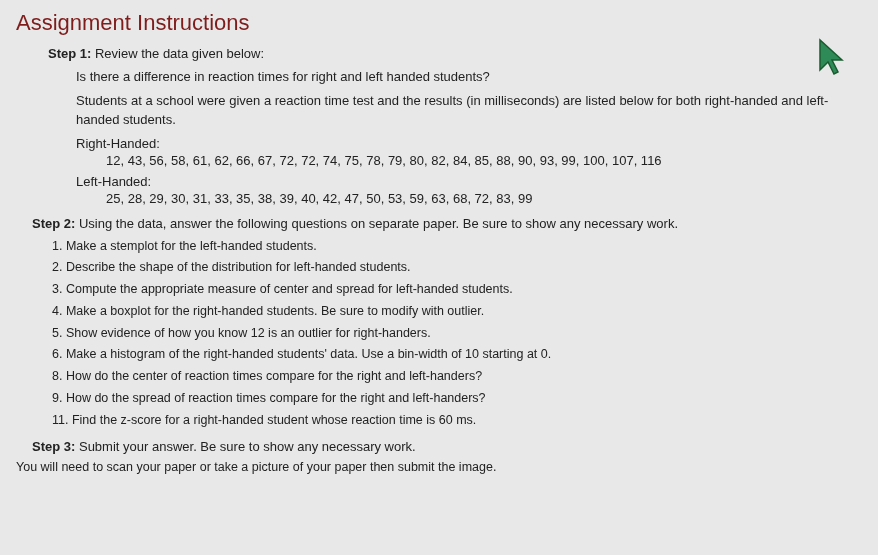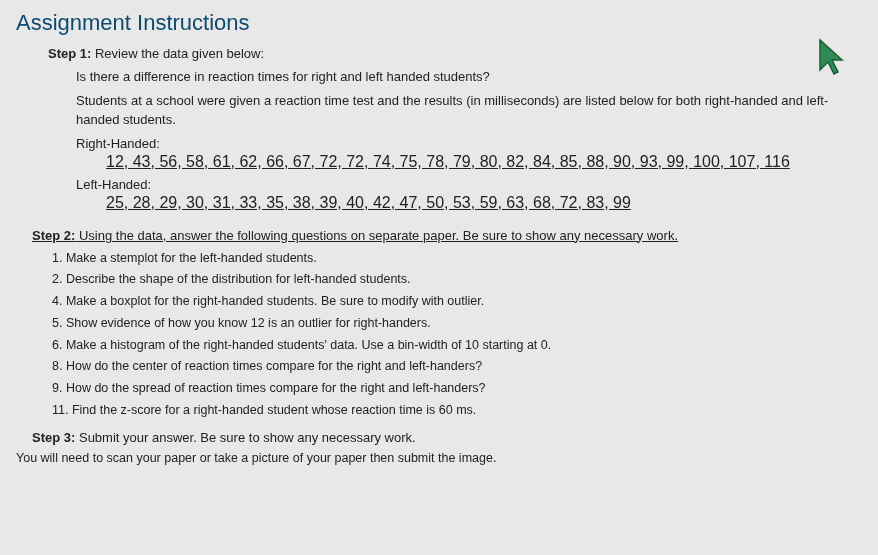--- a/index.html
+++ b/index.html
@@ -16,21 +16,21 @@
       font-size: 13px;
       color: #222;
       padding: 10px 16px 16px 16px;
       position: relative;
     }
 
     .page-title {
       font-size: 22px;
       font-weight: normal;
       margin-bottom: 10px;
-      color: #0c4a6e;
+      color: #7f1d1d;
     }
 
     .step-label {
       font-weight: bold;
       display: inline;
     }
 
     .step-intro {
       margin-left: 32px;
       margin-bottom: 6px;
@@ -45,22 +45,21 @@
 
     .section-label {
       margin-left: 60px;
       margin-bottom: 2px;
       margin-top: 6px;
     }
 
     .data-line {
       margin-left: 90px;
       margin-bottom: 6px;
-      font-size: 16px;
-      text-decoration: underline;
+      font-size: 13px;
     }
 
     .step2-intro {
       margin-left: 16px;
       margin-bottom: 6px;
       margin-top: 4px;
     }
 
     .numbered-list {
       margin-left: 36px;
@@ -110,28 +109,29 @@
 
 <div class="question-text">Is there a difference in reaction times for right and left handed students?</div>
 <div class="question-text">Students at a school were given a reaction time test and the results (in milliseconds) are listed below for both right-handed and left-handed students.</div>
 
 <div class="section-label">Right-Handed:</div>
 <div class="data-line">12, 43, 56, 58, 61, 62, 66, 67, 72, 72, 74, 75, 78, 79, 80, 82, 84, 85, 88, 90, 93, 99, 100, 107, 116</div>
 
 <div class="section-label">Left-Handed:</div>
 <div class="data-line">25, 28, 29, 30, 31, 33, 35, 38, 39, 40, 42, 47, 50, 53, 59, 63, 68, 72, 83, 99</div>
 
-<div class="step2-intro" style="margin-top:16px;text-decoration:underline;">
+<div class="step2-intro" style="margin-top:10px;">
   <span class="step-label">Step 2:</span>
   <span> </span><span>Using the data, answer the following questions on separate paper. Be sure to show any necessary work.</span>
 </div>
 
 <ol class="numbered-list">
 <li>1.  Make a stemplot for the left-handed students.</li>
     <li>2.  Describe the shape of the distribution for left-handed students.</li>
+    <li>3.  Compute the appropriate measure of center and spread for left-handed students.</li>
     <li>4.  Make a boxplot for the right-handed students. Be sure to modify with outlier.</li>
     <li>5.  Show evidence of how you know 12 is an outlier for right-handers.</li>
     <li>6.  Make a histogram of the right-handed students' data. Use a bin-width of 10 starting at 0.</li>
     <li>8.  How do the center of reaction times compare for the right and left-handers?</li>
     <li>9.  How do the spread of reaction times compare for the right and left-handers?</li>
     <li>11. Find the z-score for a right-handed student whose reaction time is 60 ms.</li>
   </ol>
 
 <div class="step3-section">
   <span class="step-label">Step 3:</span>

